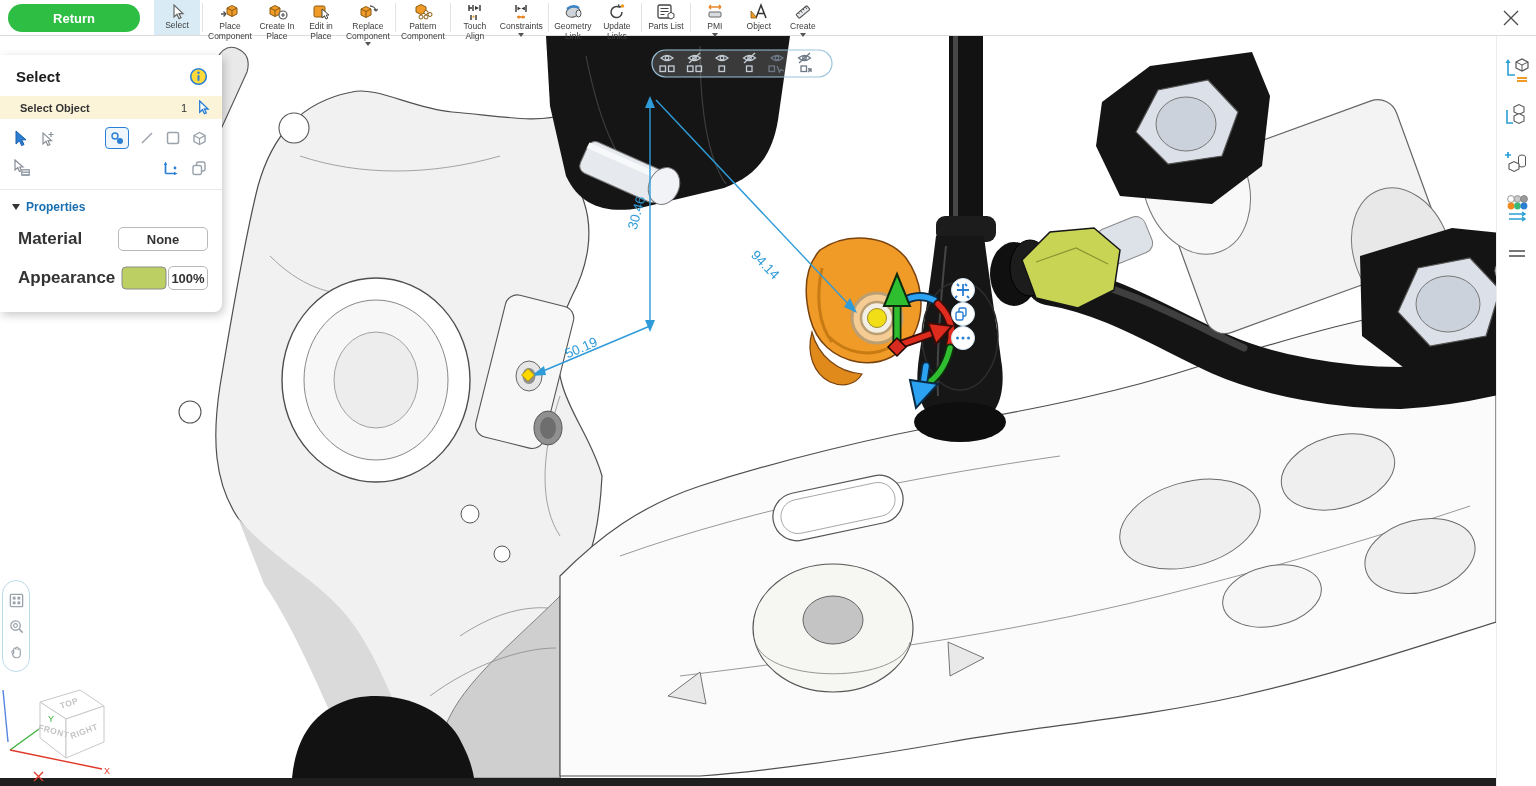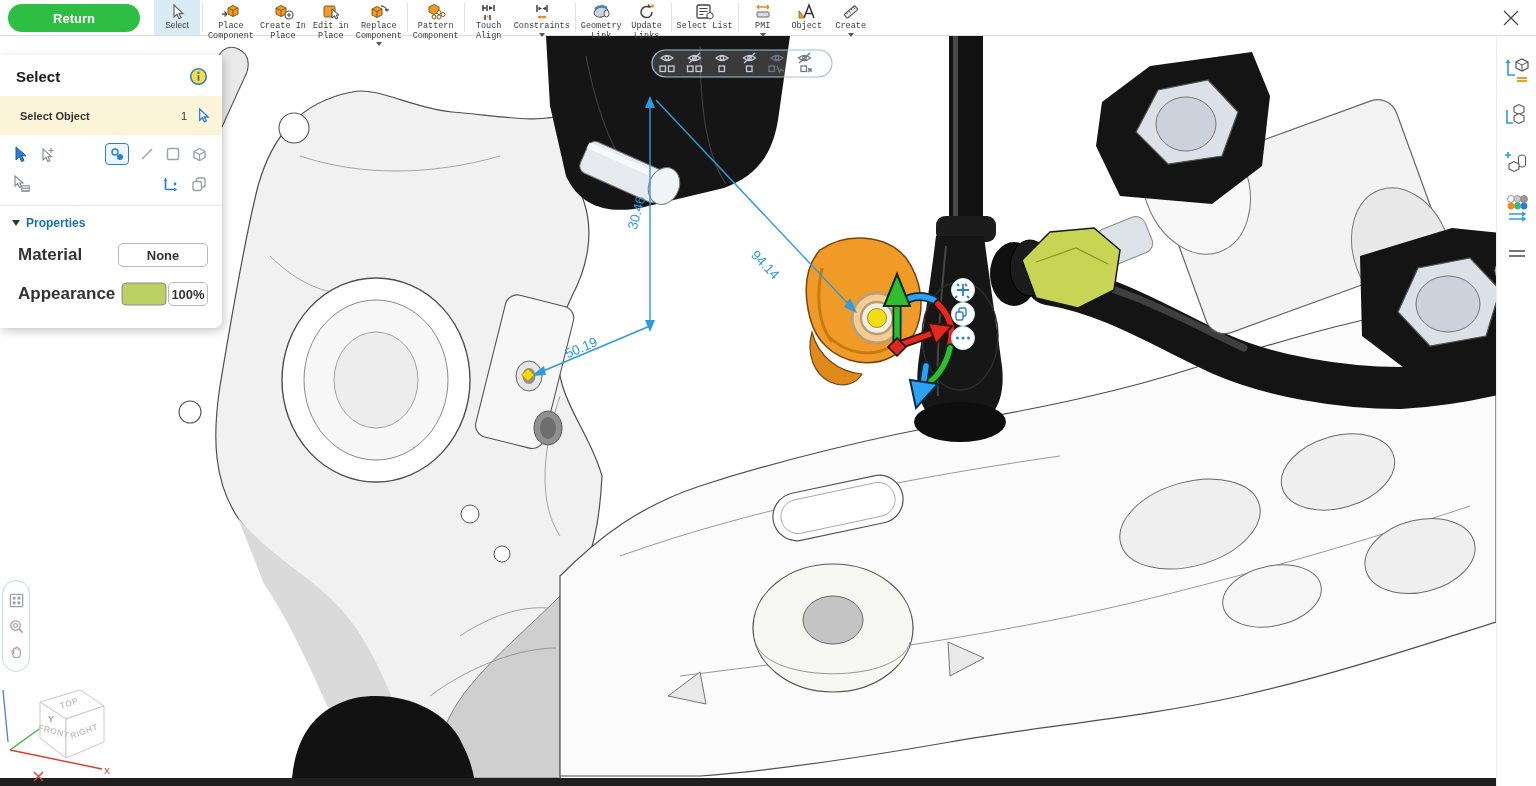--- a/index.html
+++ b/index.html
@@ -12,37 +12,37 @@
             background:#fff; border-bottom:1px solid #dcdcdc;
             display:flex; align-items:stretch; z-index:40; }
   .return-btn { margin:4px 0 16px 8px; width:132px; height:28px; border-radius:14px;
                 background:#2ebe44; color:#fff; font-weight:bold; font-size:13px;
                 display:flex; align-items:center; justify-content:center; cursor:pointer; }
   .select-tab { width:46px; margin-left:14px; background:#d9ecf5;
                 display:flex; flex-direction:column; align-items:center; justify-content:center; gap:1px; }
   .select-tab .ri-label { font-size:8.5px; color:#3c3c3c; }
   .rdiv { width:1px; background:#e3e3e3; margin:3px 2px; }
   .ritem { display:flex; flex-direction:column; align-items:center; justify-content:flex-start;
-           padding:2px 3px 0 3px; cursor:pointer; min-width:44px;font-family:Liberation Mono, monospace; }
+           padding:2px 3px 0 3px; cursor:pointer; min-width:44px; }
   .ri-icon { width:22px; height:20px; display:flex; align-items:center; justify-content:center; }
   .ri-label { font-size:8.5px; line-height:1.12; color:#3c3c3c; text-align:center; white-space:pre-line; }
   .caret { width:0; height:0; border-left:3.5px solid transparent; border-right:3.5px solid transparent;
            border-top:4px solid #555; margin-top:1px; }
   .close-x { position:absolute; right:10px; top:3px; width:30px; height:30px;
              display:flex; align-items:center; justify-content:center; cursor:pointer; }
 
   
   .viewport { position:absolute; top:36px; left:0; width:1496px; height:750px; z-index:1; }
 
   
   .panel { position:absolute; top:55px; left:0; width:222px; background:#fff; z-index:50;
            box-shadow:2px 3px 10px rgba(0,0,0,.22); border-radius:0 0 8px 0; padding-bottom:12px; }
   .panel-head { display:flex; align-items:center; justify-content:space-between; padding:12px 14px 10px 16px; }
   .panel-title { font-size:15px; font-weight:bold; color:#1b1b1b; }
-  .sel-row { background:#fcf4d9; height:39px; display:flex; align-items:center; padding:0 12px 0 20px; }
+  .sel-row { background:#fcf4d9; height:23px; display:flex; align-items:center; padding:0 12px 0 20px; }
   .sel-row-label { font-size:11px; font-weight:bold; color:#333; flex:1; }
   .sel-row-count { font-size:11px; color:#333; margin-right:8px; }
   .tools-row { display:flex; align-items:center; padding:8px 14px 2px 12px; gap:10px; }
   .tools-row .spacer { flex:1; }
   .tbtn { display:flex; align-items:center; justify-content:center; cursor:pointer; }
   .toggle-on { width:24px; height:22px; border:1.5px solid #2a7fd4; border-radius:4px;
                background:#eef6fc; display:flex; align-items:center; justify-content:center; }
   .panel-divider { height:1px; background:#e8e8e8; margin:10px 0 8px 0; }
   .props-head { display:flex; align-items:center; gap:6px; padding:2px 16px 8px 12px; cursor:pointer; }
   .tri-down { width:0; height:0; border-left:4.5px solid transparent; border-right:4.5px solid transparent;
@@ -412,21 +412,21 @@
     <div class="rdiv"></div>
 
     <div class="ritem">
       <span class="ri-icon">
           <svg width="22" height="20" viewBox="0 0 22 20">
         <rect x="3" y="3" width="13" height="13" rx="1.5" fill="none" stroke="#444" stroke-width="1.3"></rect>
         <path d="M5.5 6.5 h8 M5.5 9.5 h8 M5.5 12.5 h4" stroke="#444" stroke-width="1.1"></path>
         <path d="M13 12 l3-1.6 3 1.6 v3.4 l-3 1.6-3-1.6z" fill="#fff" stroke="#444"></path>
           </svg>
         </span>
-      <span class="ri-label">Select List</span>
+      <span class="ri-label">Parts List</span>
     </div>
     <div class="rdiv"></div>
 
     <div class="ritem">
       <span class="ri-icon">
           <svg width="22" height="20" viewBox="0 0 22 20">
         <path d="M5 5 h12 m-12 0 l2,-2 m-2,2 l2,2 m10,-2 l-2,-2 m2,2 l-2,2" stroke="#e8872a" stroke-width="1.4" fill="none"></path>
         <rect x="5" y="10" width="12" height="5" rx="1" fill="#d9dde2" stroke="#666"></rect>
           </svg>
         </span>

